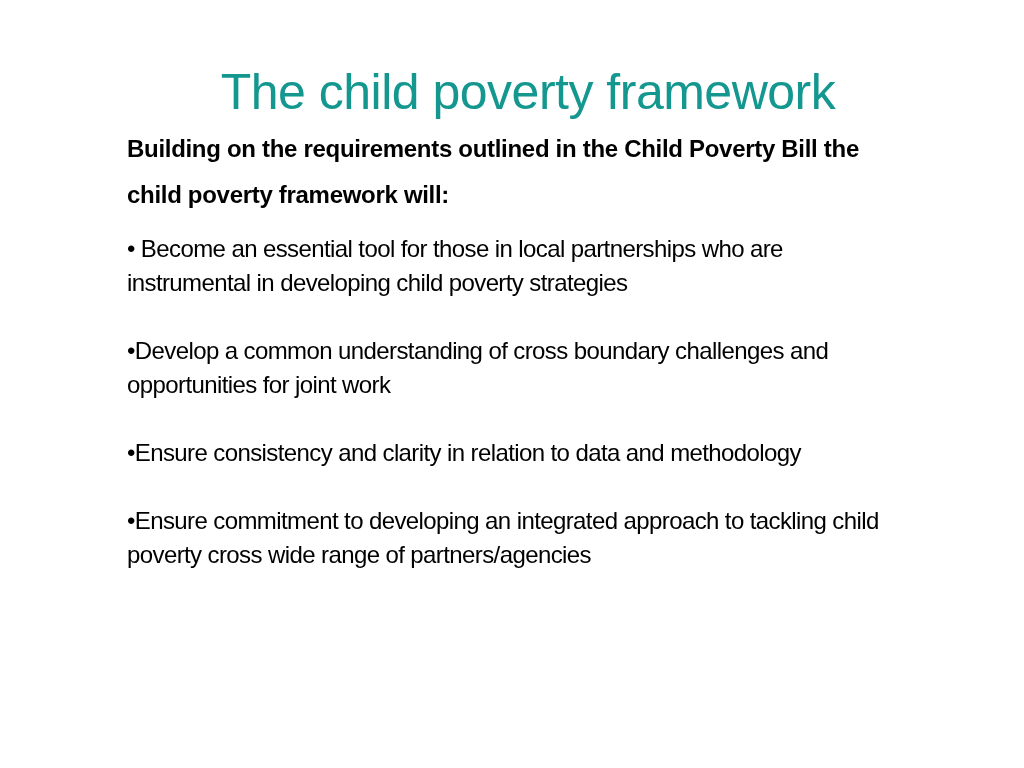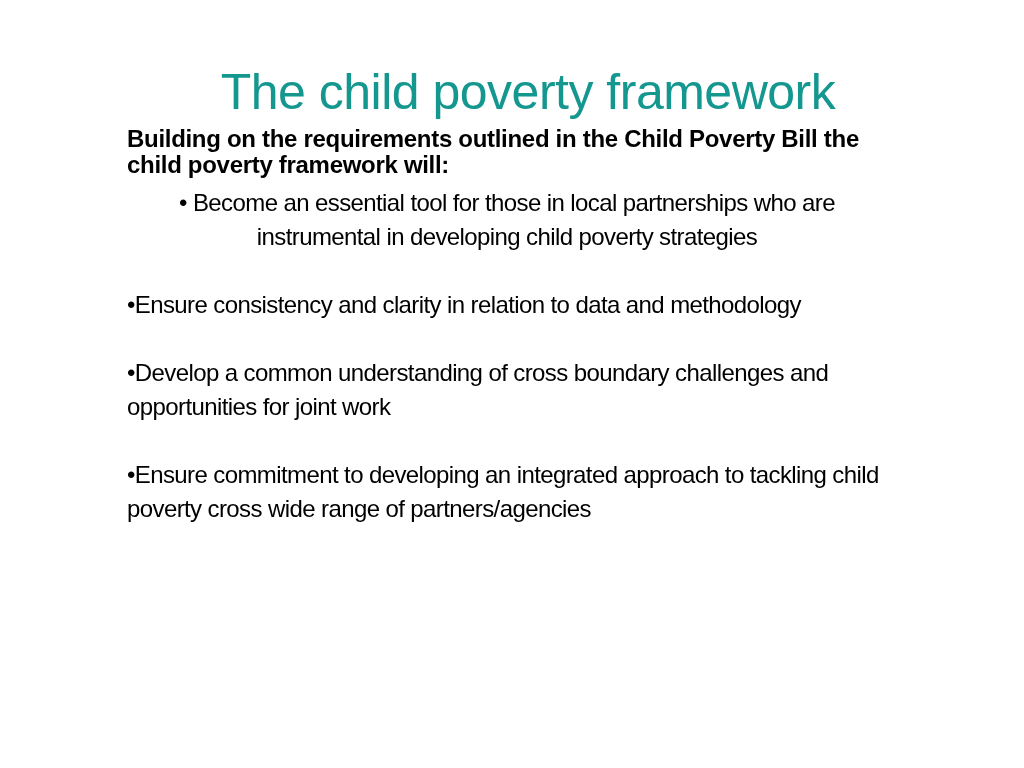--- a/index.html
+++ b/index.html
@@ -9,31 +9,31 @@
     }
     .title {
       position: absolute; left: 16px; width: 1024px; top: 26px; text-align: center;
       font-size: 50px; color: #14978f; font-weight: normal; line-height: 64px;
       letter-spacing: -0.5px;
     }
     .content {
       position: absolute; left: 127px; top: 126px; width: 760px;
       font-size: 24px; line-height: 34px; letter-spacing: -0.6px;
     }
-    .intro { font-weight: bold; margin: 0; line-height: 26px; letter-spacing: -0.3px; }
+    .intro { font-weight: bold; margin: 0; line-height: 46px; letter-spacing: -0.3px; }
     .bullets { list-style: none; margin: 0; padding: 0; }
     .bullets li { margin: 0 0 34px 0; }
-    .bullets li:first-child { margin-top: 8px; text-align: center; }
+    .bullets li:first-child { margin-top: 14px; }
   </style>
 </head>
 <body>
 
 <h1 class="title">The child poverty framework</h1>
 
 <div class="content">
   <p class="intro">Building on the requirements outlined in the Child Poverty Bill the child poverty framework will:</p>
   <ul class="bullets">
     <li>• Become an essential tool for those in local partnerships who are instrumental in developing child poverty strategies</li>
+    <li>•Develop a common understanding of cross boundary challenges and opportunities for joint work</li>
     <li>•Ensure consistency and clarity in relation to data and methodology</li>
-    <li>•Develop a common understanding of cross boundary challenges and opportunities for joint work</li>
     <li>•Ensure commitment to developing an integrated approach to tackling child poverty cross wide range of partners/agencies</li>
   </ul>
 </div>
 
 </body></html>

